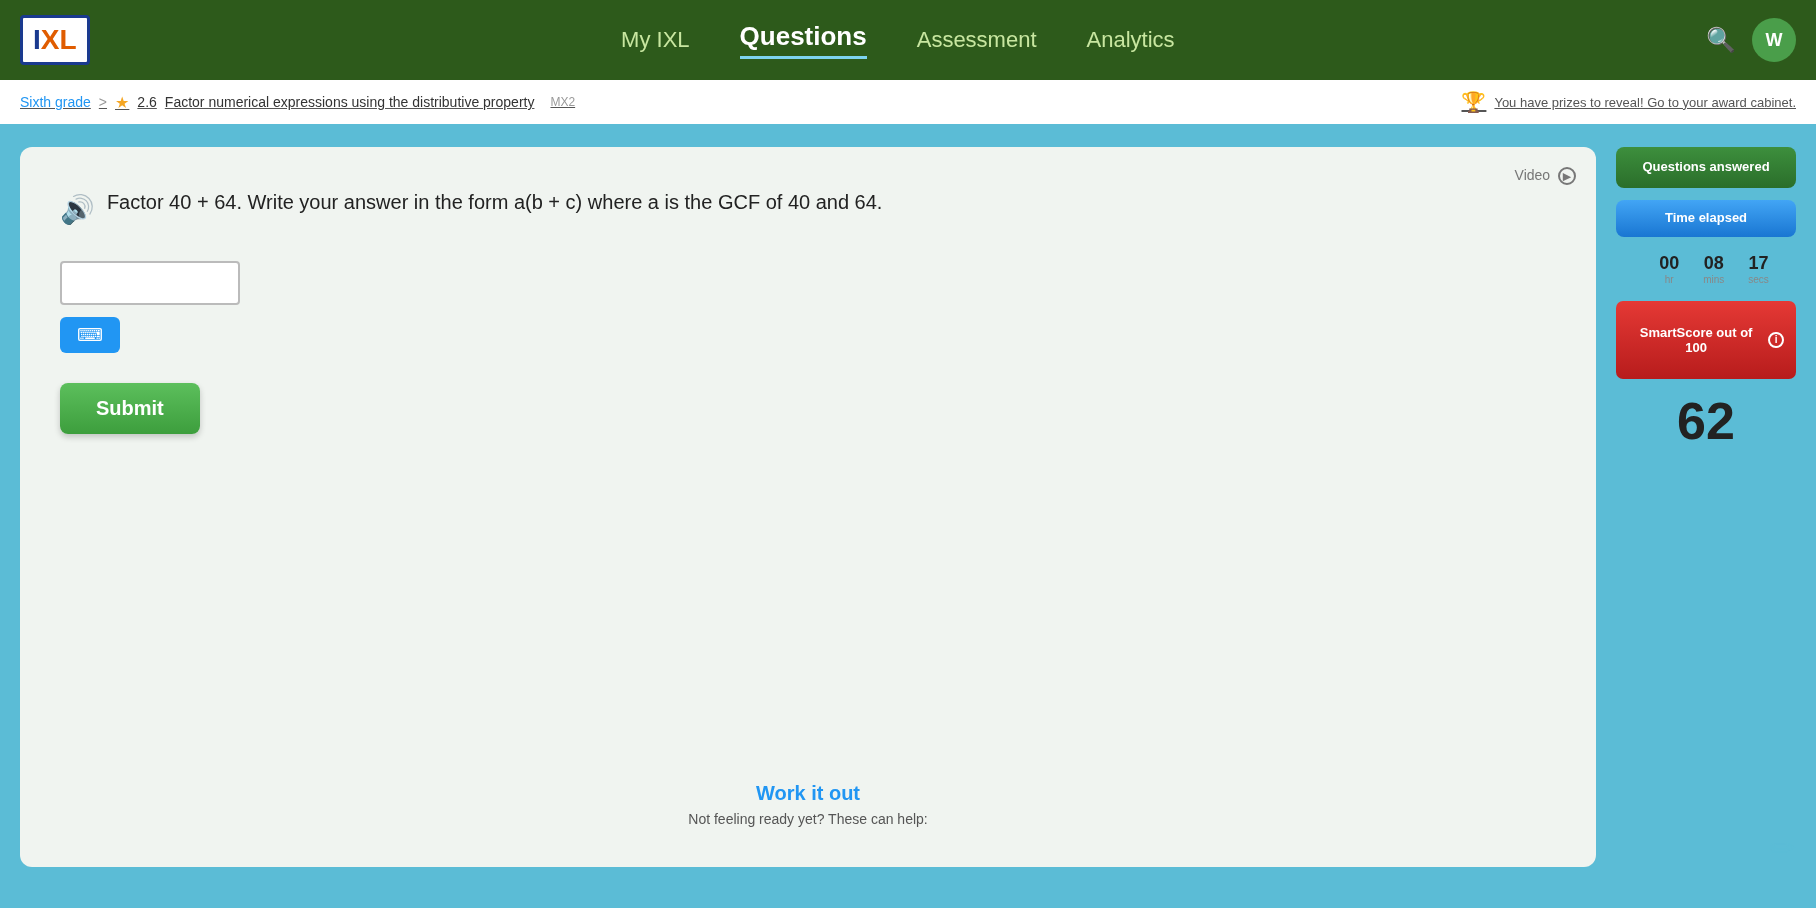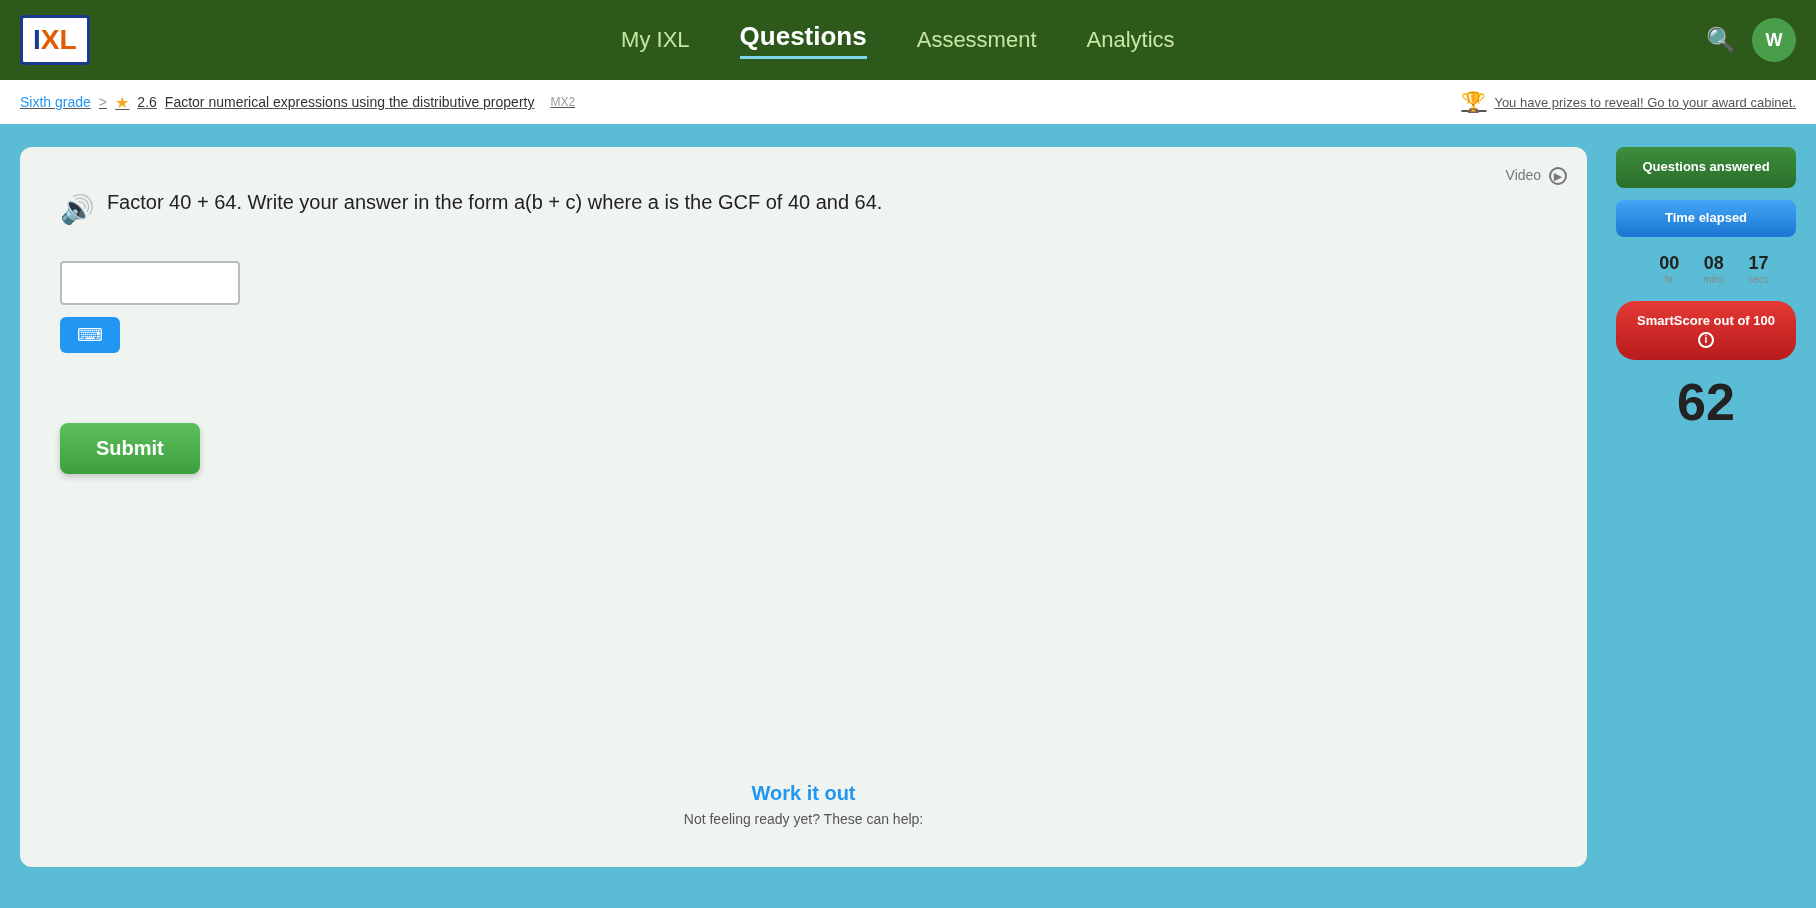--- a/index.html
+++ b/index.html
@@ -103,21 +103,21 @@
       align-items: center;
       gap: 8px;
       color: #555;
       font-size: 13px;
     }
     .prize-icon { color: #f5a623; font-size: 20px; }
 
     
     .main-area {
       display: flex;
-      gap: 13px;
+      gap: 4px;
       padding: 20px;
       min-height: 760px;
     }
 
     
     .question-panel {
       background: #f0f4f0;
       border-radius: 12px;
       flex: 1;
       padding: 40px;
@@ -199,21 +199,20 @@
       background: #4caf50;
       background: linear-gradient(180deg, #5cbf5c 0%, #3d9e3d 100%);
       color: white;
       border: none;
       border-radius: 8px;
       padding: 14px 36px;
       font-size: 20px;
       font-weight: 600;
       cursor: pointer;
       box-shadow: 0 3px 6px rgba(0,0,0,0.2);
-      margin-top: 40px;
     }
 
     .work-it-out {
       position: absolute;
       bottom: 40px;
       left: 50%;
       transform: translateX(-50%);
       text-align: center;
     }
     .work-it-out-title {
@@ -288,31 +287,30 @@
     .timer-label {
       font-size: 10px;
       color: #888;
       display: block;
     }
 
     .smart-score-btn {
       background: #d32f2f;
       background: linear-gradient(180deg, #e53935 0%, #b71c1c 100%);
       color: white;
-      border-radius: 19px;
-      padding: 12px 12px;
+      border-radius: 7px;
+      padding: 24px 12px;
       text-align: center;
       font-size: 13px;
       font-weight: 600;
       cursor: pointer;
       display: flex;
       align-items: center;
       justify-content: center;
       gap: 4px;
-      flex-direction: column;
     }
     .info-circle {
       display: inline-block;
       width: 16px;
       height: 16px;
       border: 2px solid white;
       border-radius: 50%;
       text-align: center;
       line-height: 12px;
       font-size: 10px;

